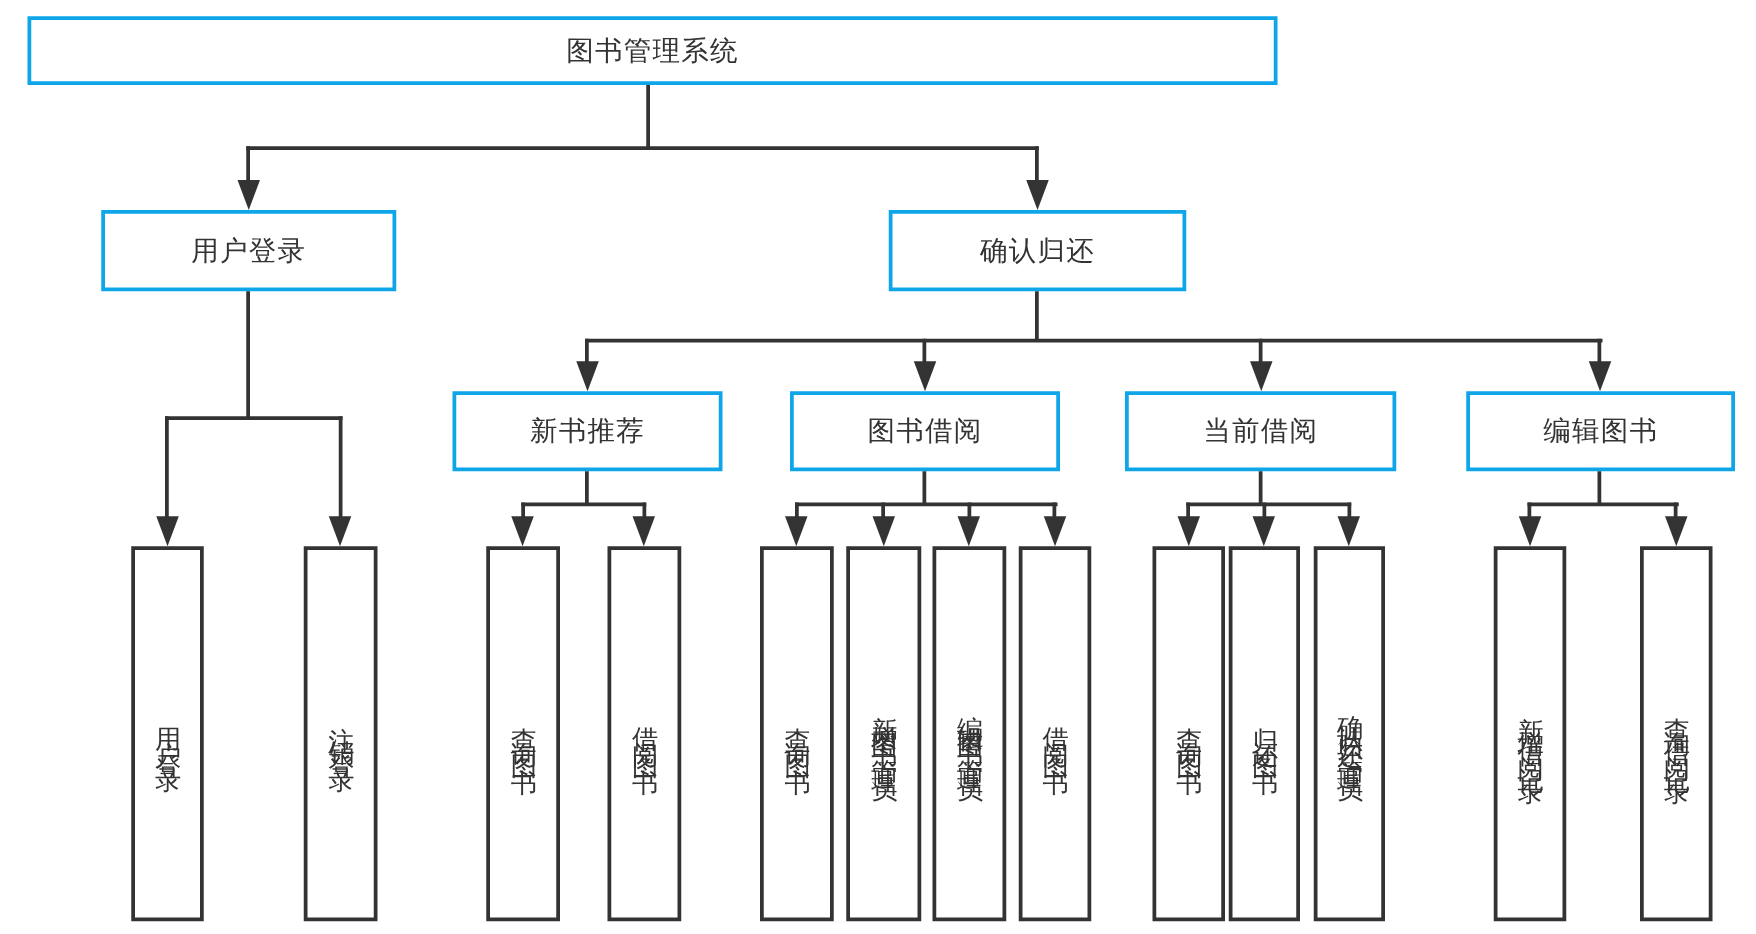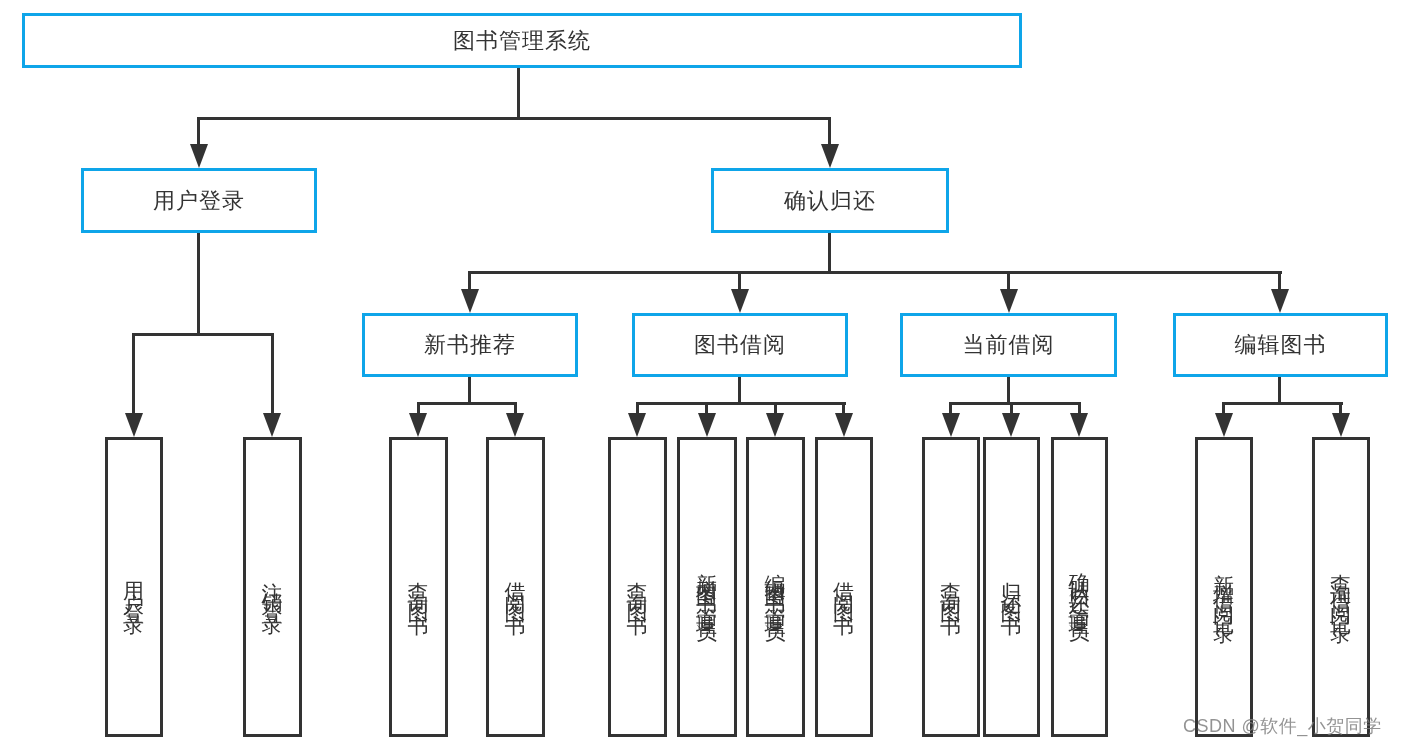--- a/index.html
+++ b/index.html
@@ -167,15 +167,14 @@
     <span class="vtxt">确认归还（管理员）</span>
   </div>
 
   <div class="vbox v-m" style="left:1195px;top:437px;width:58px;height:300px;">
     <span class="vtxt">新增借阅记录</span>
   </div>
   <div class="vbox v-m" style="left:1312px;top:437px;width:58px;height:300px;">
     <span class="vtxt">查询借阅记录</span>
   </div>
 
-  <div id="watermark">CSDN @软件_小贺同学</div>
 
 </div>
 
 </body></html>

